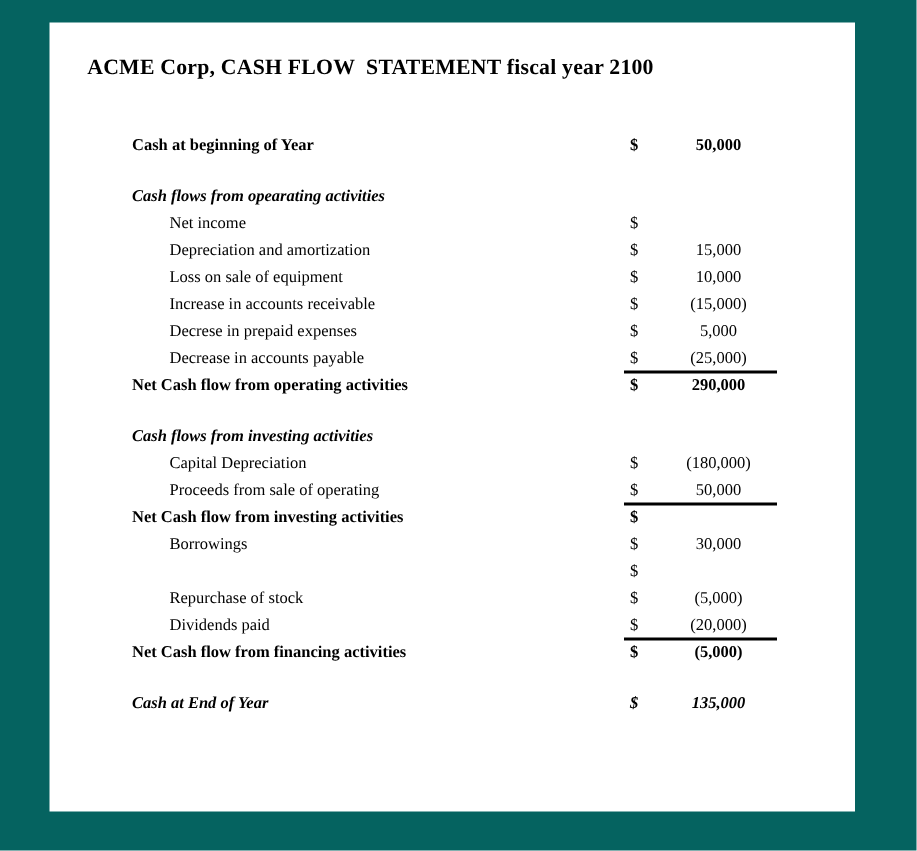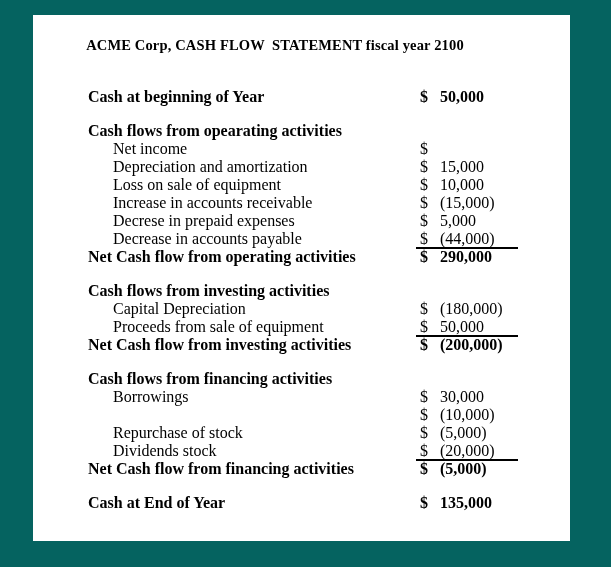--- a/index.html
+++ b/index.html
@@ -27,39 +27,38 @@
     position: absolute;
     left: 0;
     top: 22px;
     width: 428px;
     text-align: center;
     font-size: 14.5px;
     font-weight: bold;
     color: #000000;
     letter-spacing: 0.15px;
     white-space: pre;
-    margin-left: 28px;
   }
 
   .statement {
     position: absolute;
     left: 55px;
     top: 73px;
     width: 470px;
   }
 
   .row {
     position: relative;
     height: 18px;
     line-height: 18px;
-    font-size: 16px;
+    font-size: 11px;
     color: #000000;
     white-space: nowrap;
   }
-  .row.gap-before { margin-top: 16px; }
+  .row.gap-before { margin-top: 16px; font-style: italic; }
 
   .label {
     position: absolute;
     left: 0;
     top: 0;
   }
   .row.indent .label { left: 25px; }
 
   .row.bold .label,
   .row.bold .cur,
@@ -71,21 +70,21 @@
     top: 0;
     width: 12px;
     text-align: left;
   }
 
   .amt {
     position: absolute;
     left: 352px;
     top: 0;
     width: 78px;
-    text-align: left;
+    text-align: center;
   }
 
   .row.ruled-below::after {
     content: "";
     position: absolute;
     left: 328px;
     right: 40px;
     bottom: -1px;
     height: 2px;
     background: #000000;
@@ -129,68 +128,61 @@
         <span class="amt">(15,000)</span>
       </div>
       <div class="row indent">
         <span class="label">Decrese in prepaid expenses</span>
         <span class="cur">$</span>
         <span class="amt">5,000</span>
       </div>
       <div class="row indent ruled-below">
         <span class="label">Decrease in accounts payable</span>
         <span class="cur">$</span>
-        <span class="amt">(44,000)</span>
+        <span class="amt">(25,000)</span>
       </div>
       <div class="row bold">
         <span class="label">Net Cash flow from operating activities</span>
         <span class="cur">$</span>
         <span class="amt">290,000</span>
       </div>
       <div class="row bold gap-before">
         <span class="label">Cash flows from investing activities</span>
         <span class="cur"></span>
         <span class="amt"></span>
       </div>
       <div class="row indent">
         <span class="label">Capital Depreciation</span>
         <span class="cur">$</span>
         <span class="amt">(180,000)</span>
       </div>
       <div class="row indent ruled-below">
-        <span class="label">Proceeds from sale of equipment</span>
+        <span class="label">Proceeds from sale of operating</span>
         <span class="cur">$</span>
         <span class="amt">50,000</span>
       </div>
       <div class="row bold">
         <span class="label">Net Cash flow from investing activities</span>
         <span class="cur">$</span>
-        <span class="amt">(200,000)</span>
-      </div>
-      <div class="row bold gap-before">
-        <span class="label">Cash flows from financing activities</span>
-        <span class="cur"></span>
-        <span class="amt"></span>
       </div>
       <div class="row indent">
         <span class="label">Borrowings</span>
         <span class="cur">$</span>
         <span class="amt">30,000</span>
       </div>
       <div class="row indent">
         <span class="cur">$</span>
-        <span class="amt">(10,000)</span>
       </div>
       <div class="row indent">
         <span class="label">Repurchase of stock</span>
         <span class="cur">$</span>
         <span class="amt">(5,000)</span>
       </div>
       <div class="row indent ruled-below">
-        <span class="label">Dividends stock</span>
+        <span class="label">Dividends paid</span>
         <span class="cur">$</span>
         <span class="amt">(20,000)</span>
       </div>
       <div class="row bold">
         <span class="label">Net Cash flow from financing activities</span>
         <span class="cur">$</span>
         <span class="amt">(5,000)</span>
       </div>
       <div class="row bold gap-before">
         <span class="label">Cash at End of Year</span>

